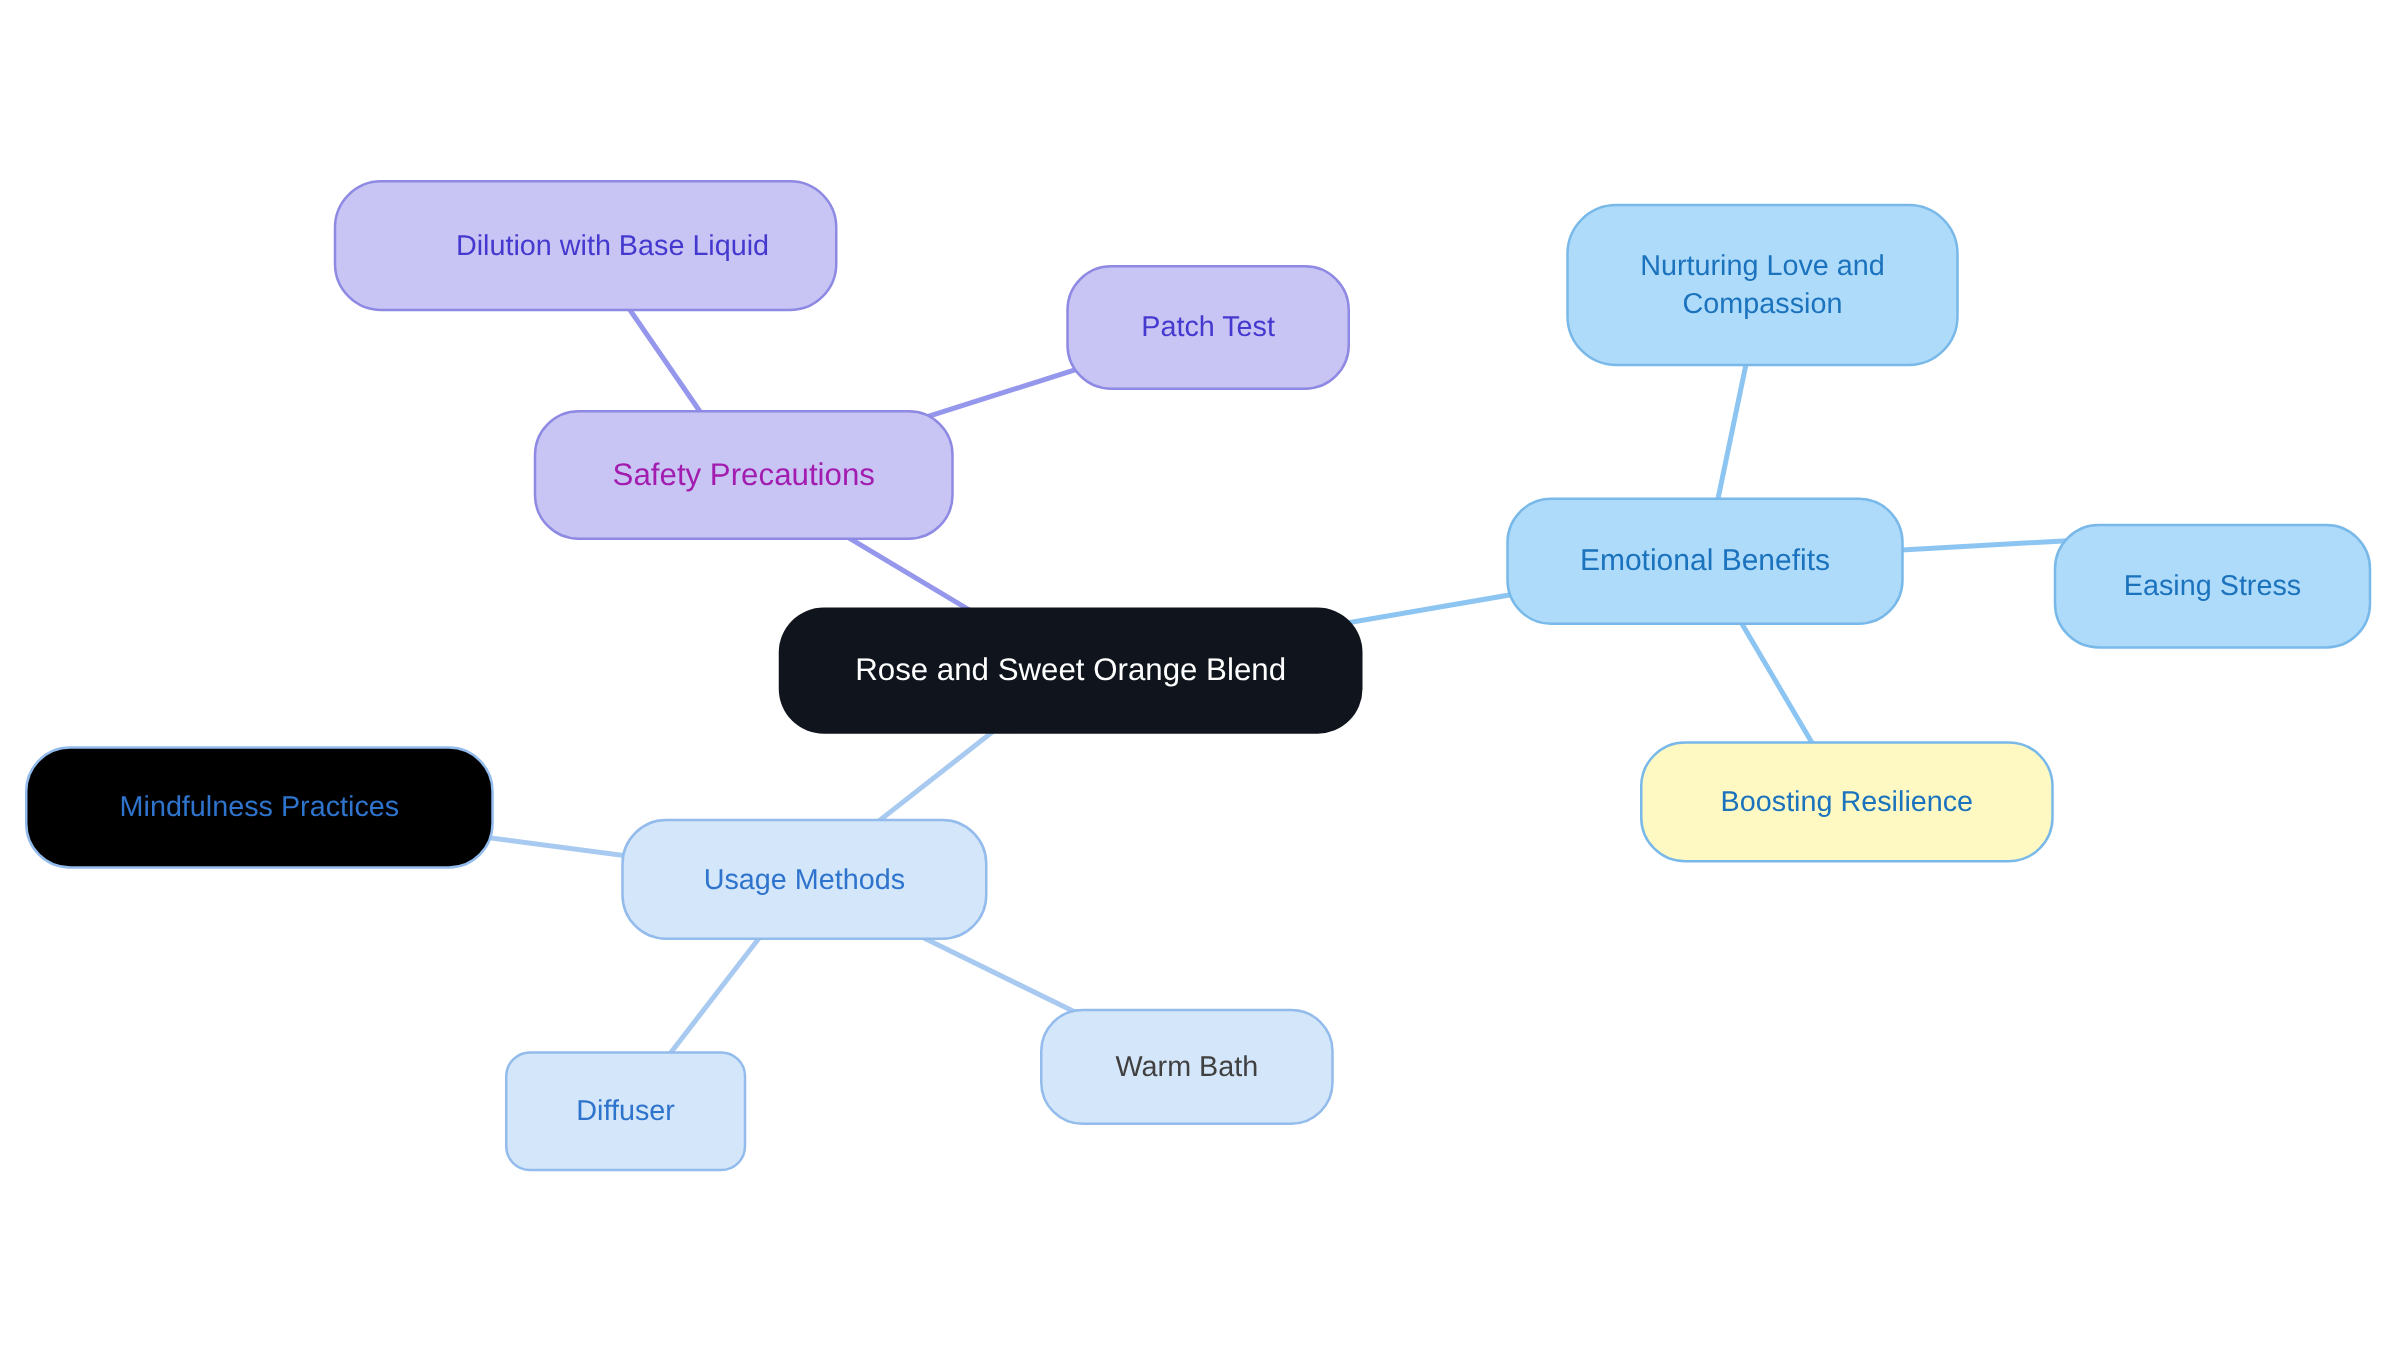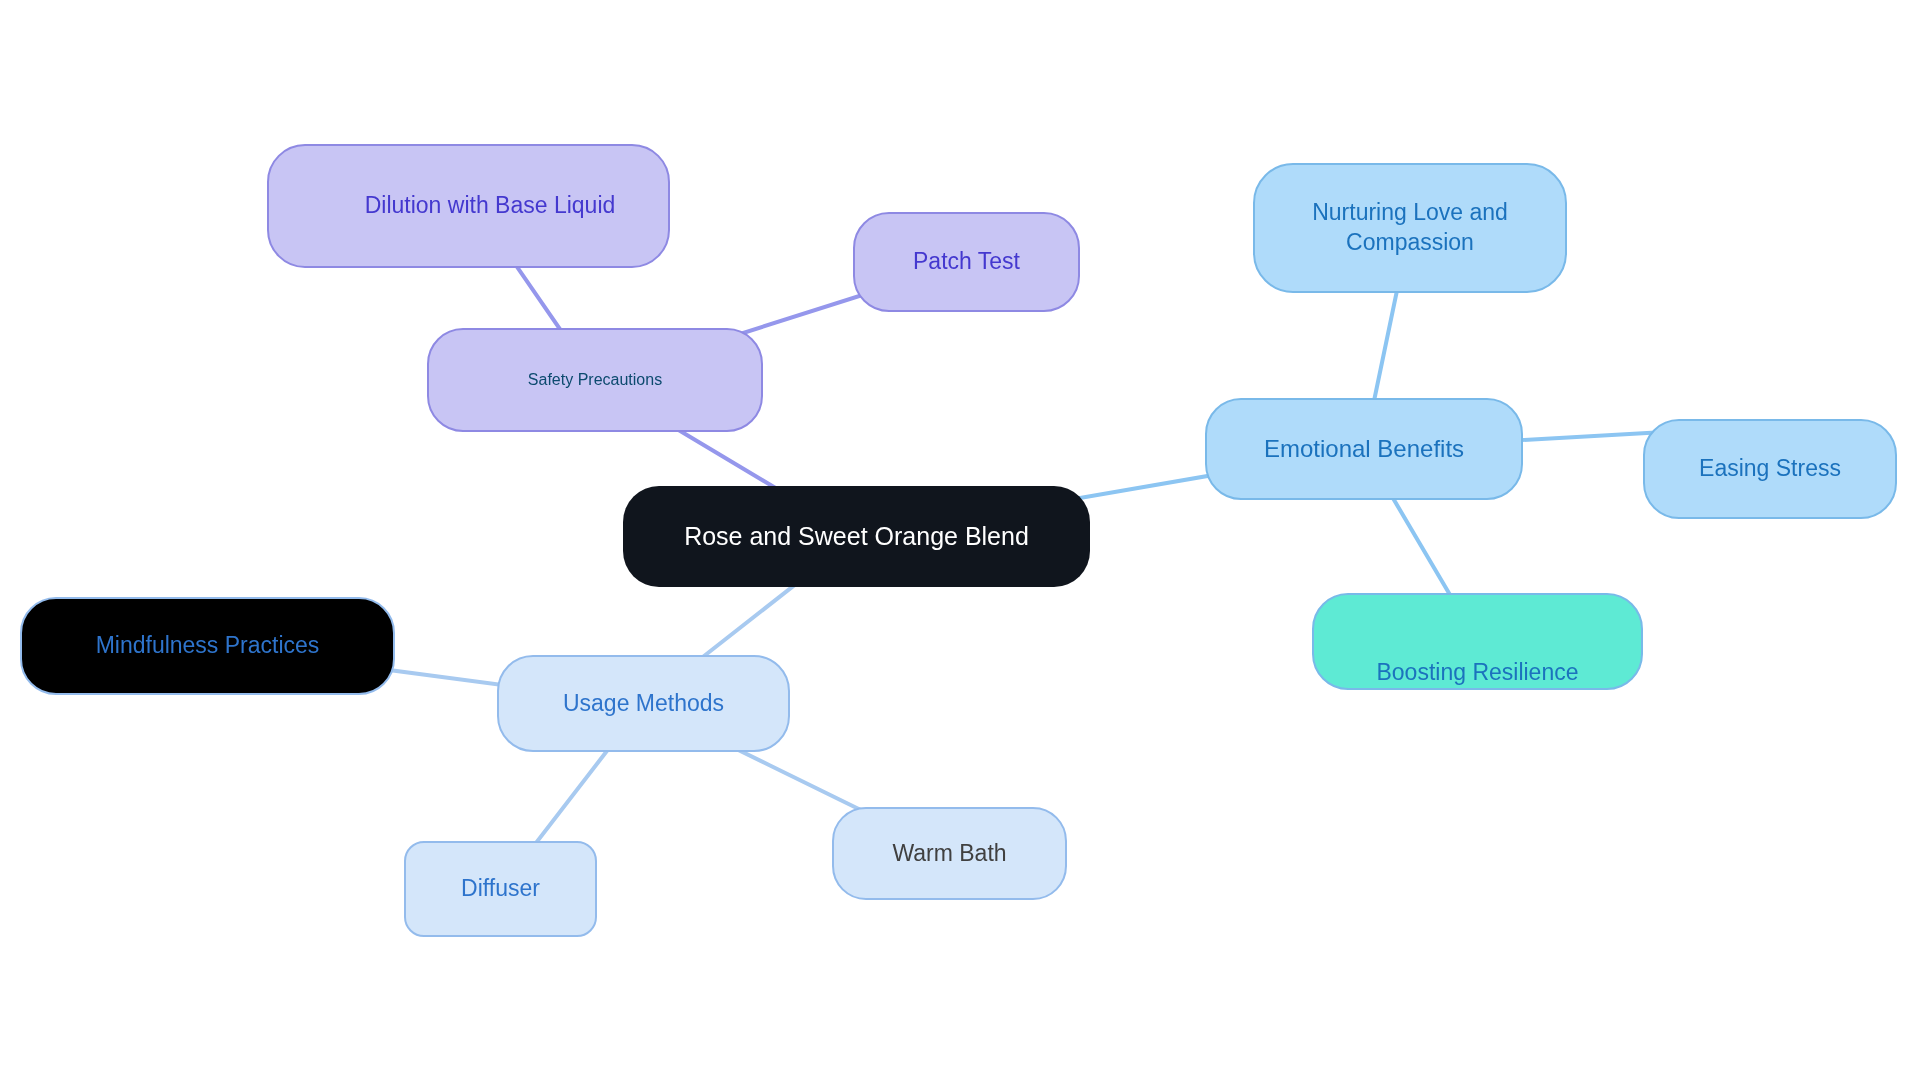--- a/index.html
+++ b/index.html
@@ -55,39 +55,39 @@
       <line x1="1364" y1="449" x2="1477.5" y2="641.5" stroke="#8cc5f2" stroke-width="4" stroke-linecap="round"></line>
       <line x1="856.5" y1="536.5" x2="643.5" y2="703.5" stroke="#a8caf0" stroke-width="4" stroke-linecap="round"></line>
       <line x1="643.5" y1="703.5" x2="207.5" y2="646" stroke="#a8caf0" stroke-width="4" stroke-linecap="round"></line>
       <line x1="643.5" y1="703.5" x2="500.5" y2="889" stroke="#a8caf0" stroke-width="4" stroke-linecap="round"></line>
       <line x1="643.5" y1="703.5" x2="949.5" y2="853.5" stroke="#a8caf0" stroke-width="4" stroke-linecap="round"></line>
     </svg>
   <div>
       <div class="node" style="left: 623px; top: 486px; width: 467px; height: 101px; background: rgb(16, 21, 29); border: none; color: rgb(255, 255, 255); font-size: 25px; border-radius: 36px;">
         <span>Rose and Sweet Orange Blend</span>
       </div>
-      <div class="node" style="left: 427px; top: 328px; width: 336px; height: 104px; background: rgb(200, 197, 244); border-color: rgb(142, 137, 227); color: #0c4a6e; font-size: 16px; border-radius: 36px;">
+      <div class="node" style="left: 427px; top: 328px; width: 336px; height: 104px; background: rgb(200, 197, 244); border-color: rgb(142, 137, 227); color: #a21caf; font-size: 25px; border-radius: 36px;">
         <span>Safety Precautions</span>
       </div>
-      <div class="node" style="left: 267px; top: 144px; width: 403px; height: 124px; background: rgb(200, 197, 244); border-color: rgb(142, 137, 227); color: rgb(68, 56, 207); font-size: 23px; border-radius: 38px; padding-left: 43px;">
+      <div class="node" style="left: 267px; top: 144px; width: 403px; height: 105px; background: rgb(200, 197, 244); border-color: rgb(142, 137, 227); color: rgb(68, 56, 207); font-size: 23px; border-radius: 38px; padding-left: 43px;">
         <span>Dilution with Base Liquid</span>
       </div>
       <div class="node" style="left: 853px; top: 212px; width: 227px; height: 100px; background: rgb(200, 197, 244); border-color: rgb(142, 137, 227); color: rgb(68, 56, 207); font-size: 23px; border-radius: 36px;">
         <span>Patch Test</span>
       </div>
       <div class="node" style="left: 1205px; top: 398px; width: 318px; height: 102px; background: rgb(175, 219, 250); border-color: rgb(121, 185, 233); color: rgb(27, 114, 189); font-size: 24px; border-radius: 36px;">
         <span>Emotional Benefits</span>
       </div>
       <div class="node" style="left: 1253px; top: 163px; width: 314px; height: 130px; background: rgb(175, 219, 250); border-color: rgb(121, 185, 233); color: rgb(27, 114, 189); font-size: 23px; border-radius: 40px;">
         <span>Nurturing Love and Compassion</span>
       </div>
       <div class="node" style="left: 1643px; top: 376px; width: 254px; height: 100px; background: rgb(175, 219, 250); border-color: rgb(121, 185, 233); color: rgb(27, 114, 189); font-size: 23px; border-radius: 36px; margin-top: 43px;">
         <span>Easing Stress</span>
       </div>
-      <div class="node" style="left: 1312px; top: 593px; width: 331px; height: 97px; background: #5eead4; border-color: rgb(121, 185, 233); color: rgb(27, 114, 189); font-size: 23px; border-radius: 36px; align-items: flex-end;">
+      <div class="node" style="left: 1312px; top: 593px; width: 331px; height: 97px; background: #fef9c3; border-color: rgb(121, 185, 233); color: rgb(27, 114, 189); font-size: 23px; border-radius: 36px;">
         <span>Boosting Resilience</span>
       </div>
       <div class="node" style="left: 497px; top: 655px; width: 293px; height: 97px; background: rgb(212, 230, 250); border-color: rgb(147, 187, 236); color: rgb(46, 116, 204); font-size: 23px; border-radius: 36px;">
         <span>Usage Methods</span>
       </div>
       <div class="node" style="left: 20px; top: 597px; width: 375px; height: 98px; background: #000000; border-color: rgb(147, 187, 236); color: rgb(46, 116, 204); font-size: 23px; border-radius: 36px;">
         <span>Mindfulness Practices</span>
       </div>
       <div class="node" style="left: 404px; top: 841px; width: 193px; height: 96px; background: rgb(212, 230, 250); border-color: rgb(147, 187, 236); color: rgb(46, 116, 204); font-size: 23px; border-radius: 20px;">
         <span>Diffuser</span>

